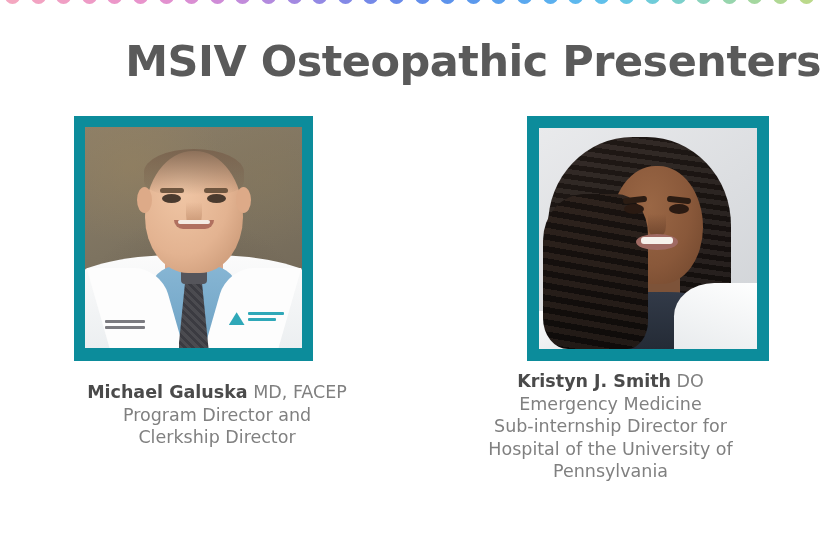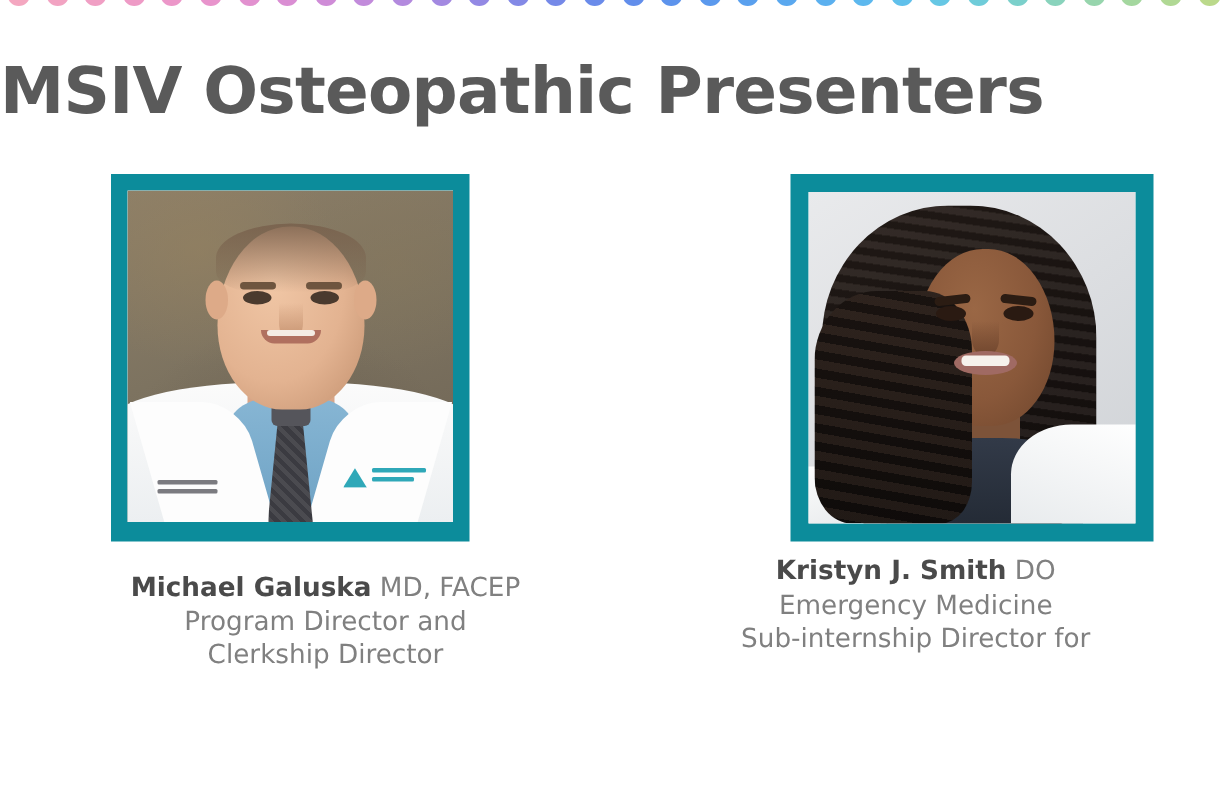--- a/index.html
+++ b/index.html
@@ -31,21 +31,21 @@
     height: 15px;
     border-radius: 50%;
   }
 
   
   #slide-title {
     position: absolute;
     top: 36px;
     left: 0;
     width: 821px;
-    text-align: left;
+    text-align: right;
     font-size: 43px;
     font-weight: 700;
     letter-spacing: -0.5px;
     color: #5a5a5a;
     font-family: "DejaVu Sans", sans-serif;
     white-space: nowrap;
   }
 
   
   .presenter {
@@ -474,14 +474,16 @@
       <div class="teeth"></div>
     </div>
   </div>
 
   <div class="caption" id="caption-smith">
     <div>
       <span class="name">Kristyn J. Smith</span><span> DO</span>
     </div>
     <div>Emergency Medicine</div>
     <div>Sub-internship Director for</div>
+    <div>Hospital of the University of</div>
+    <div>Pennsylvania</div>
   </div>
 </div>
 
 </body></html>

